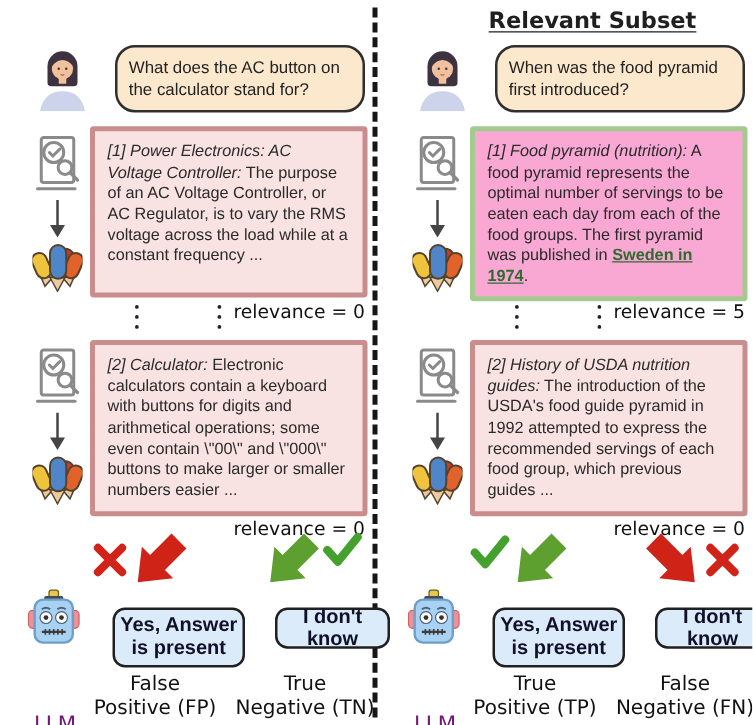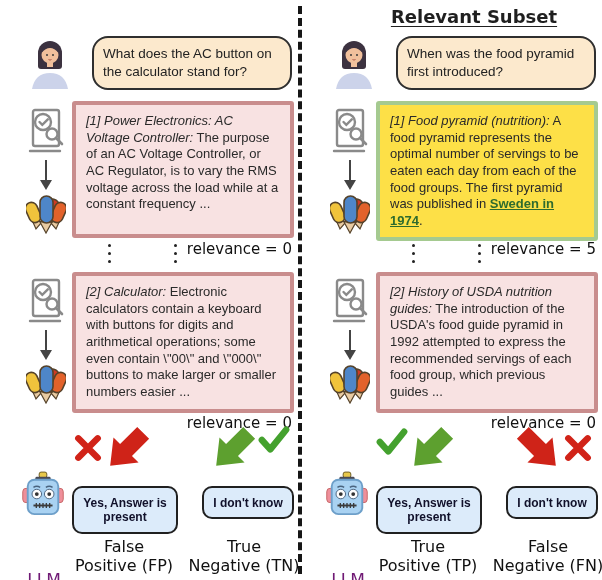--- a/index.html
+++ b/index.html
@@ -16,21 +16,21 @@
   .qbox{position:absolute;left:92px;top:36px;width:200px;box-sizing:border-box;
         border:2px solid #2f2f2f;border-radius:16px;background:#fce9cd;padding:7px 9px;
         font-family:"Liberation Sans",sans-serif;font-size:13.5px;line-height:1.32;color:#222;}
 
   .iconstack{position:absolute;left:16px;width:60px;display:flex;flex-direction:column;align-items:center;gap:2px;}
   .stack1{top:108px;} .stack2{top:278px;}
 
   .pbox{position:absolute;left:72px;width:222px;box-sizing:border-box;border:4px solid;border-radius:3px;
         padding:8px 10px;font-family:Liberation Sans, sans-serif;font-size:13px;line-height:1.28;color:#2a2a2a;}
   .pbox.pink{background:#f8e2e2;border-color:#c98d8d;}
-  .pbox.green{background:#fde047;border-color:#a5ca90;}
+  .pbox.green{background:#f9a8d4;border-color:#a5ca90;}
   .pbox1{top:101px;min-height:137px;} .pbox2{top:272px;min-height:141px;}
   .plabel{font-style:italic;}
   .phl{font-weight:bold;text-decoration:underline;color:#2e6b2e;}
 
   .dots{position:absolute;display:flex;flex-direction:column;gap:5px;align-items:center;}
   .dots i{width:3px;height:3px;border-radius:50%;background:#222;display:block;}
   .da{left:108px;top:244px;} .db{left:174px;top:244px;}
   .relrow{position:absolute;font-size:15px;color:#111;}
   .rel1{top:240px;right:6px;} .rel2{top:414px;right:6px;}
 
@@ -38,21 +38,21 @@
   .bigarrow{width:56px;height:56px;}
   .rot45{transform:rotate(45deg);} .rotm45{transform:rotate(-45deg);}
   .x1{left:74px;top:434px;} .arA{left:100px;top:420px;} .arB{left:206px;top:420px;}
   .ck2{left:258px;top:426px;} .ck1{left:72px;top:428px;} .x2{left:260px;top:434px;}
 
   .robot{position:absolute;left:22px;top:470px;width:42px;height:50px;}
   .llm{position:absolute;left:8px;top:522px;width:72px;text-align:center;font-size:17px;color:#701a75;margin-top:48px;}
 
   .abox{position:absolute;box-sizing:border-box;background:#dcebfa;border:2px solid #202020;border-radius:10px;
         display:flex;align-items:center;justify-content:center;text-align:center;
-        font-family:"Liberation Sans",sans-serif;font-weight:bold;font-size:12px;color:#10102a;padding:3px;}
+        font-family:"Liberation Sans",sans-serif;font-weight:bold;font-size:16px;color:#10102a;padding:3px;margin-left:18px;}
   .abox1{left:72px;top:486px;width:106px;height:48px;}
   .abox2{left:202px;top:486px;width:92px;height:33px;}
 
   .olabel{position:absolute;top:538px;text-align:center;font-size:16px;line-height:1.18;color:#111;}
   .olabel span{display:block;}
   .olabel1{left:56px;width:136px;} .olabel2{left:188px;width:112px;}
 </style>
 </head>
 <body>
 

